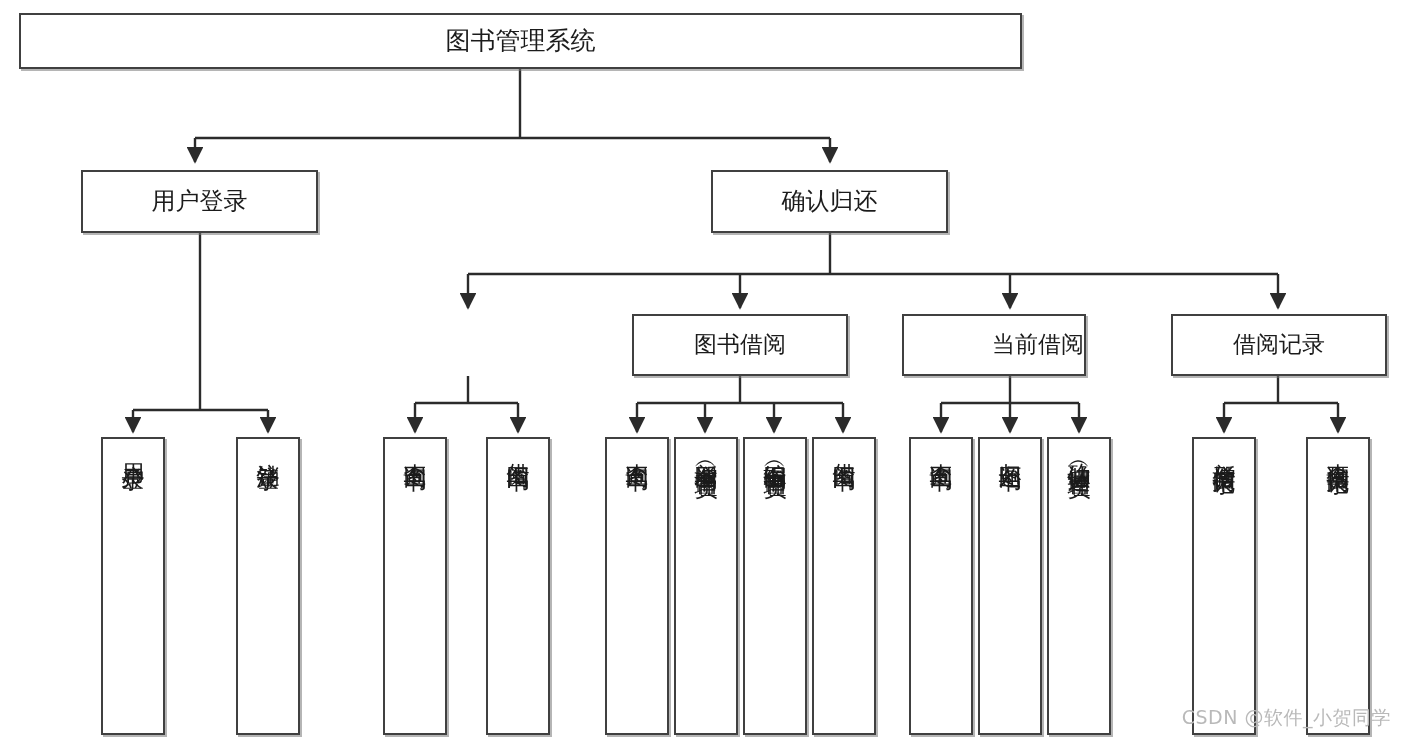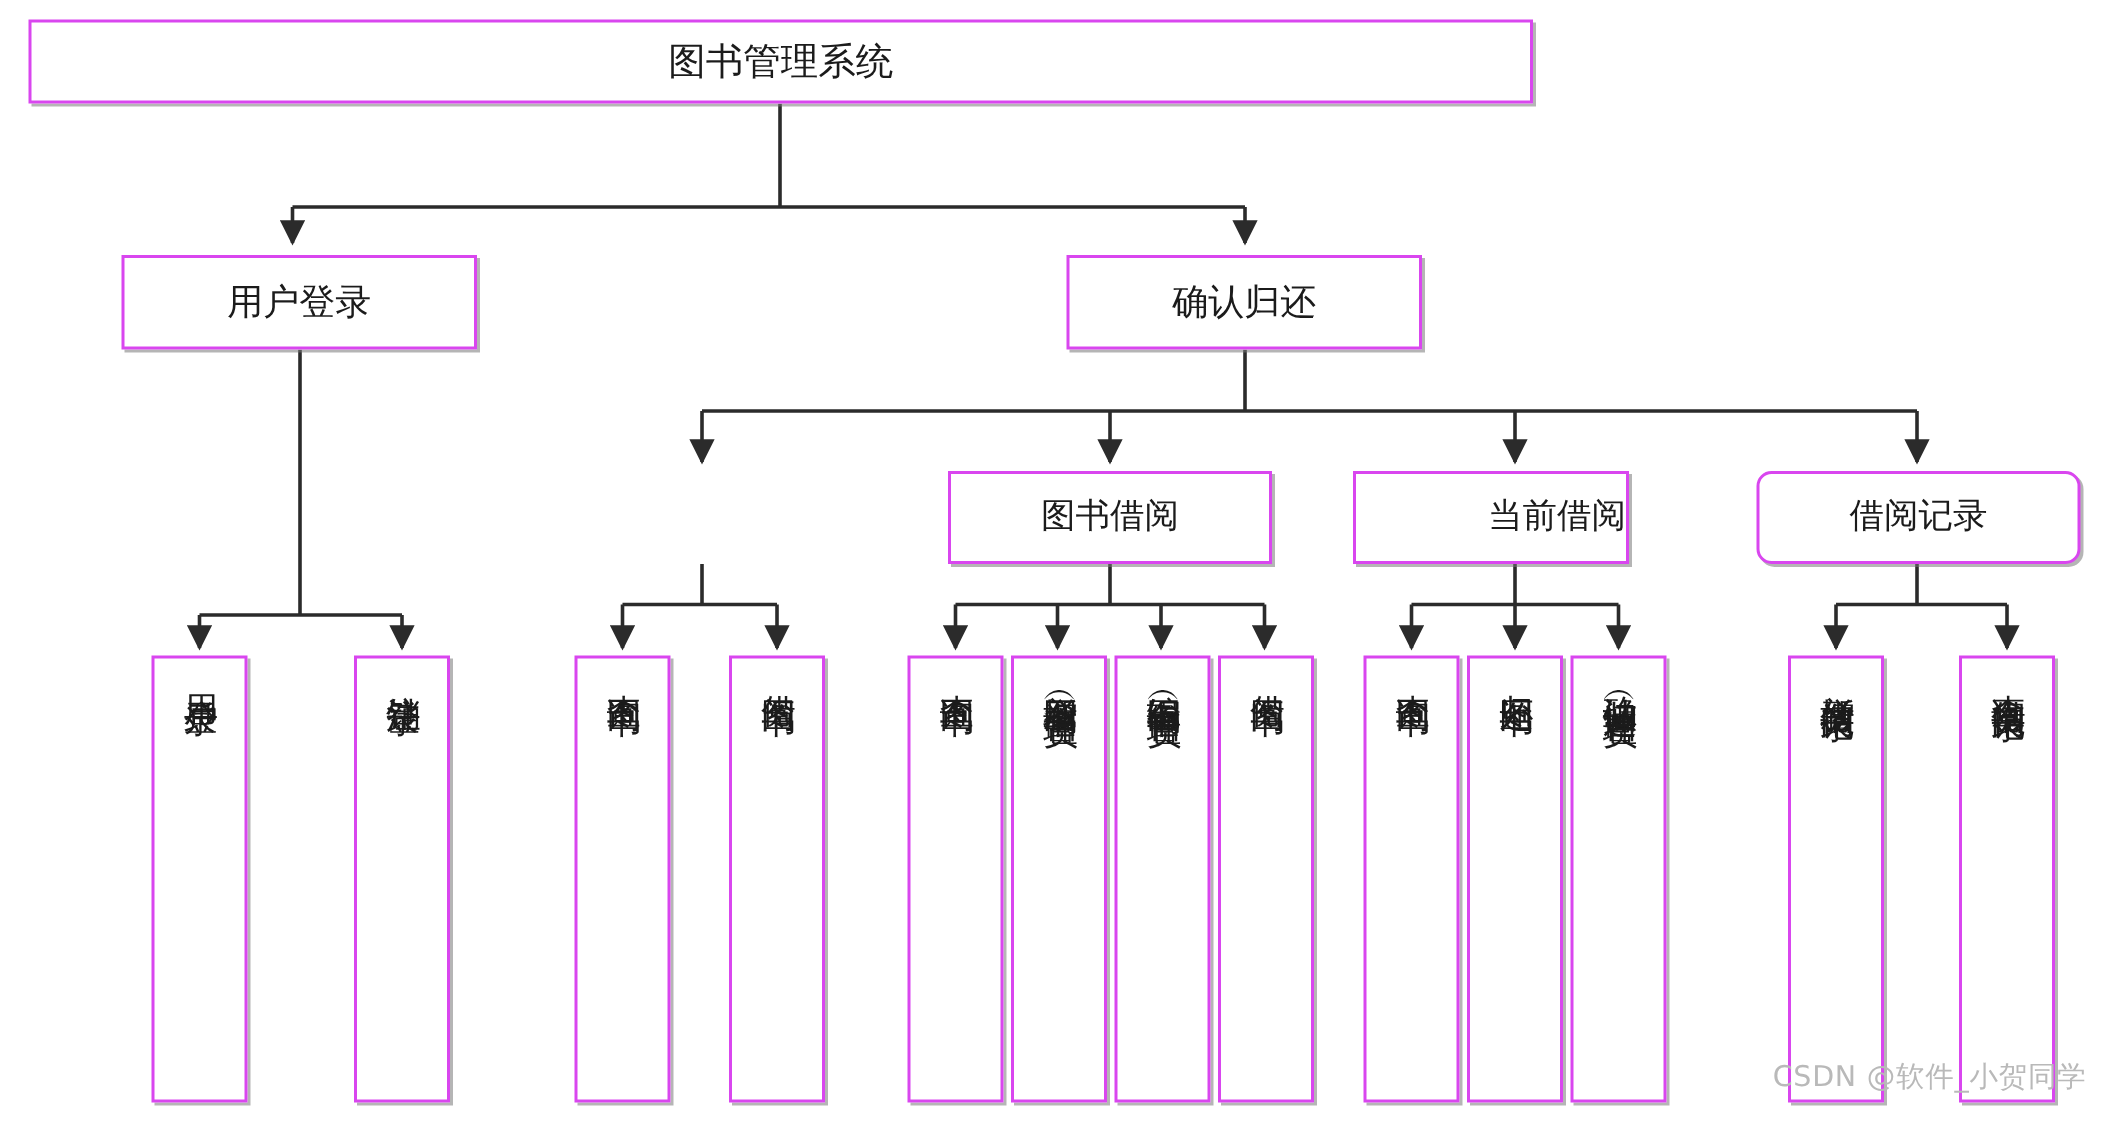--- a/index.html
+++ b/index.html
@@ -24,21 +24,21 @@
     left: 0;
     top: 0;
     width: 1405px;
     height: 747px;
     pointer-events: none;
   }
   .node {
     position: absolute;
     box-sizing: border-box;
     background: #ffffff;
-    border: 2px solid #d946ef;
+    border: 2px solid #404040;
     box-shadow: 2px 2px 0 rgba(120,120,120,0.55);
     display: flex;
     align-items: center;
     justify-content: center;
     color: #1b1b1b;
   }
   .node .label {
     display: block;
     text-align: center;
     line-height: 1.12;
@@ -138,21 +138,21 @@
   <div class="node node-l2" style="left:711px; top:170px; width:237px; height:63px;">
     <span class="label">确认归还</span>
   </div>
 
   <div class="node node-l3" style="left:632px; top:314px; width:216px; height:62px;">
     <span class="label">图书借阅</span>
   </div>
   <div class="node node-l3" style="left:902px; top:314px; width:184px; height:62px;justify-content:flex-end;">
     <span class="label">当前借阅</span>
   </div>
-  <div class="node node-l3" style="left:1171px; top:314px; width:216px; height:62px;border-radius:10px;">
+  <div class="node node-l3" style="left:1171px; top:314px; width:216px; height:62px;">
     <span class="label">借阅记录</span>
   </div>
 
   <div class="node node-leaf" style="left:101px; top:437px; width:64px; height:298px;">
     <span class="label">用户登录</span>
   </div>
   <div class="node node-leaf" style="left:236px; top:437px; width:64px; height:298px;">
     <span class="label">注销登录</span>
   </div>
 

